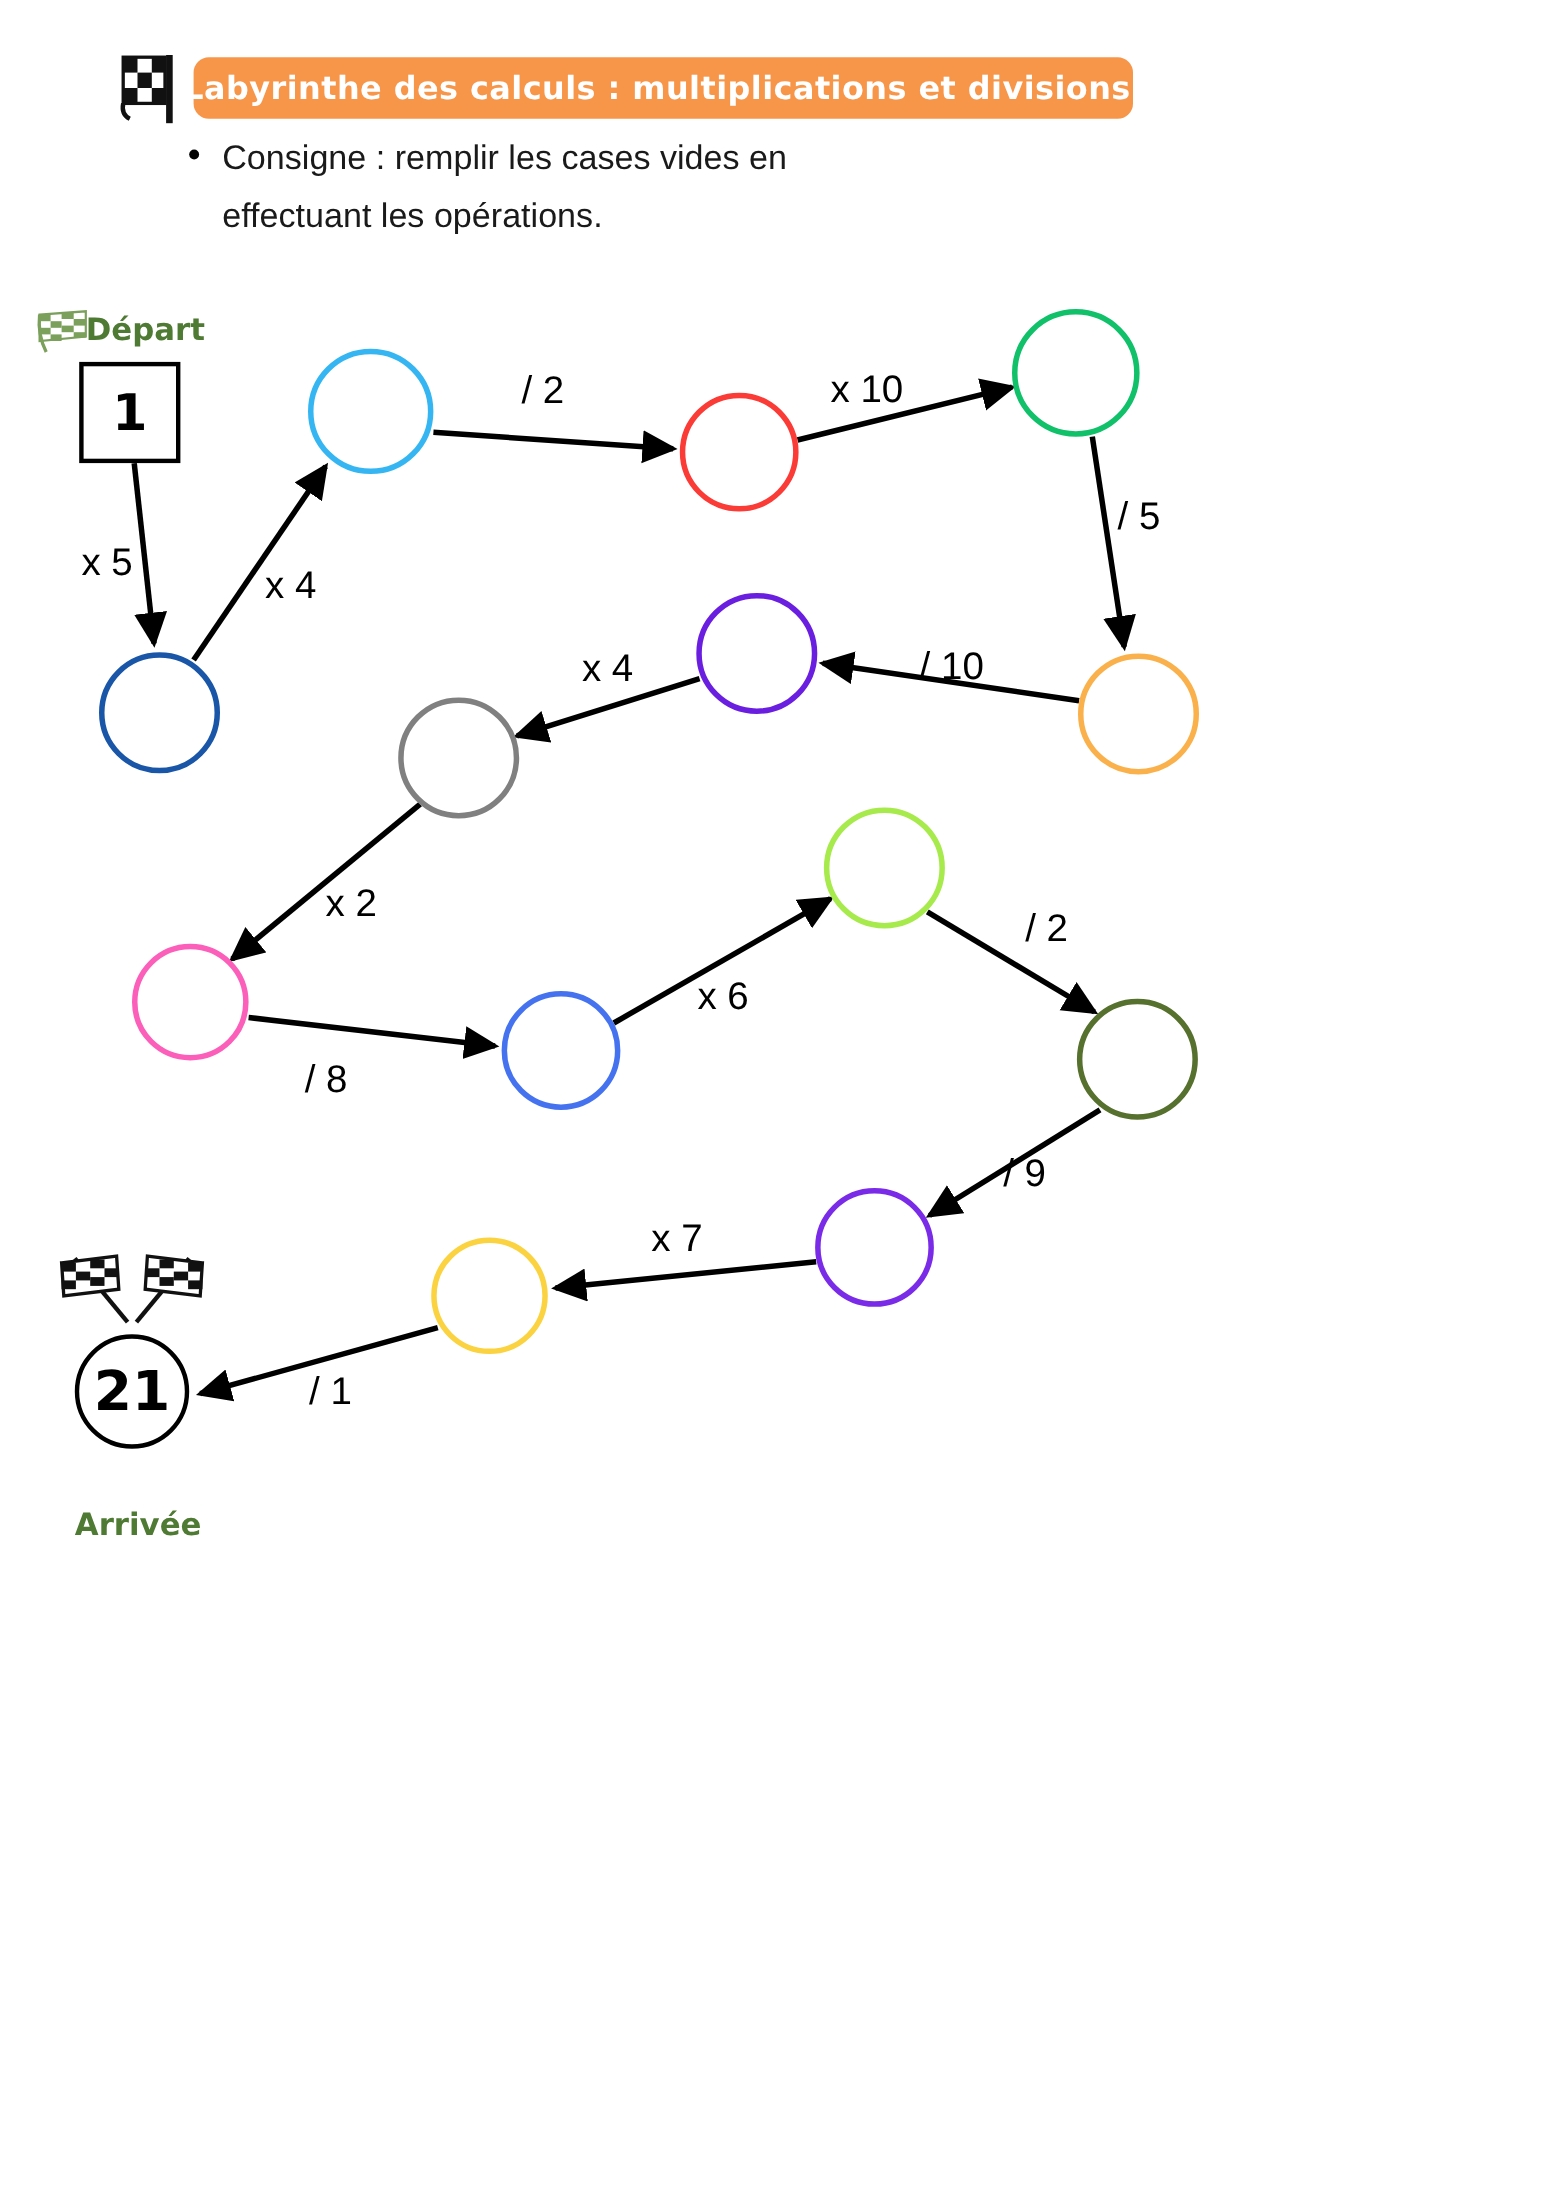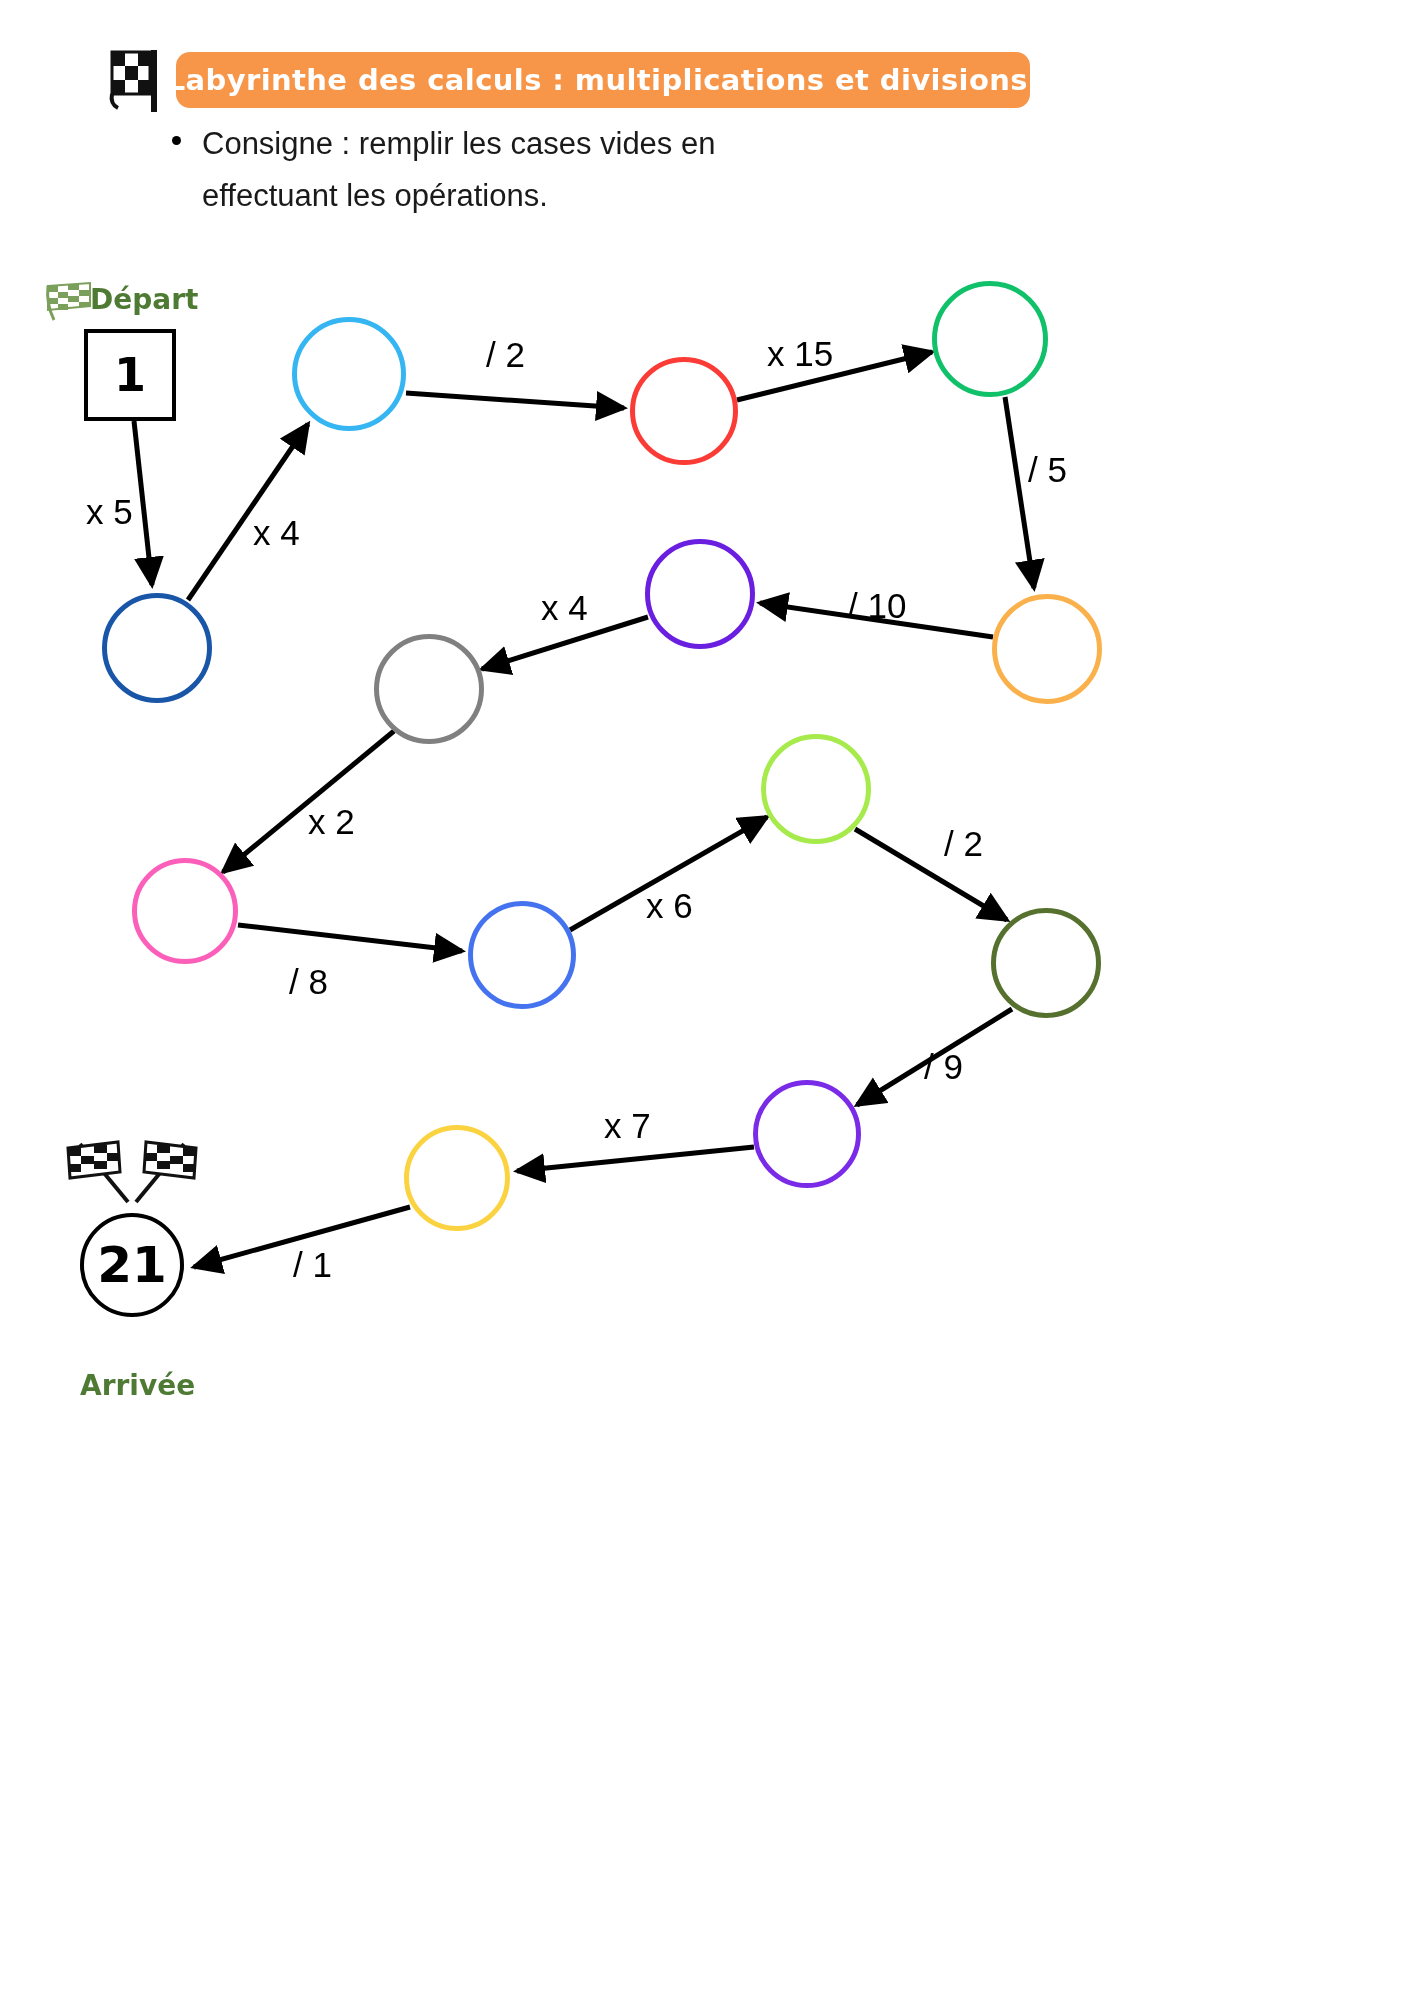--- a/index.html
+++ b/index.html
@@ -61,21 +61,21 @@
     width: 620px;
     font-size: 31px;
     line-height: 52px;
     color: #1a1a1a;
     font-family: "Liberation Sans", sans-serif;
   }
 
   
   #maze-canvas {
     position: absolute;
-    left: 12px; top: 0;
+    left: 0; top: 0;
     width: 1198px; height: 2000px;
   }
   #maze-svg { position: absolute; left:0; top:0; }
 
   .node-circle {
     position: absolute;
     border-radius: 50%;
     background: transparent;
   }
   .node-square {
@@ -274,21 +274,21 @@
   <div class="node-circle" style="left:741px; top:1080px; width:108px; height:108px; border:5px solid #7A2BE8;"></div>
   <div class="node-circle" style="left:392px; top:1125px; width:106px; height:106px; border:5px solid #FBD23F;"></div>
 
   <div class="end-circle" style="left:68px; top:1213px; width:104px; height:104px;">
     <span class="end-value">21</span>
   </div>
 
   <div class="op-label" style="left:57px; top:492px;margin-left:17px;">x 5</div>
   <div class="op-label" style="left:241px; top:513px;">x 4</div>
   <div class="op-label" style="left:474px; top:335px;">/ 2</div>
-  <div class="op-label" style="left:755px; top:334px;">x 15</div>
+  <div class="op-label" style="left:755px; top:334px;">x 10</div>
   <div class="op-label" style="left:1016px; top:450px;">/ 5</div>
   <div class="op-label" style="left:836px; top:586px;">/ 10</div>
   <div class="op-label" style="left:529px; top:588px;">x 4</div>
   <div class="op-label" style="left:296px; top:802px;">x 2</div>
   <div class="op-label" style="left:277px; top:962px;">/ 8</div>
   <div class="op-label" style="left:634px; top:886px;text-align:right;">x 6</div>
   <div class="op-label" style="left:932px; top:824px;">/ 2</div>
   <div class="op-label" style="left:912px; top:1047px;">/ 9</div>
   <div class="op-label" style="left:592px; top:1106px;text-align:right;">x 7</div>
   <div class="op-label" style="left:281px; top:1245px;">/ 1</div>

